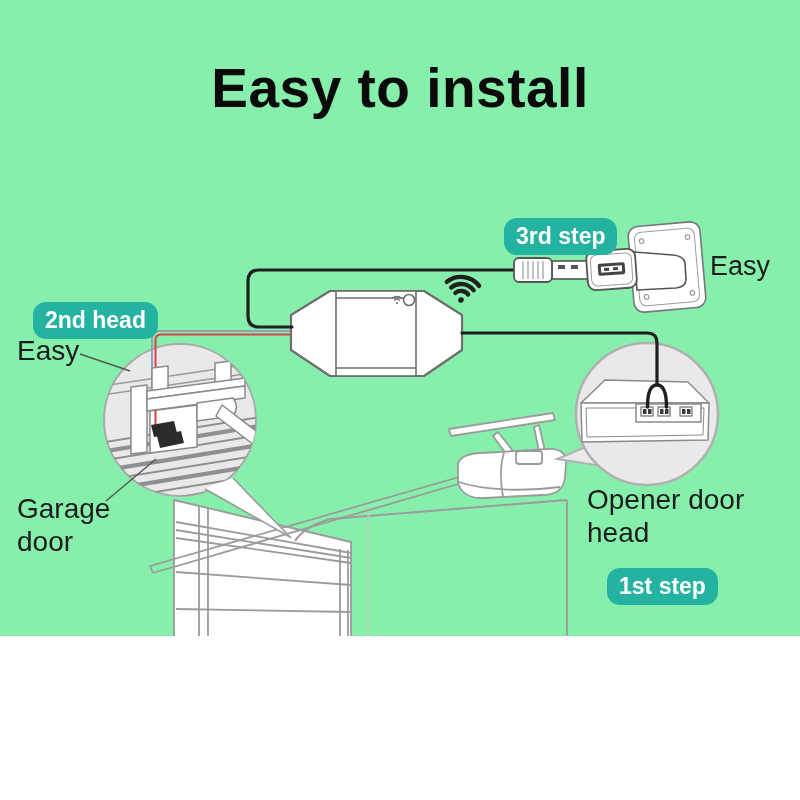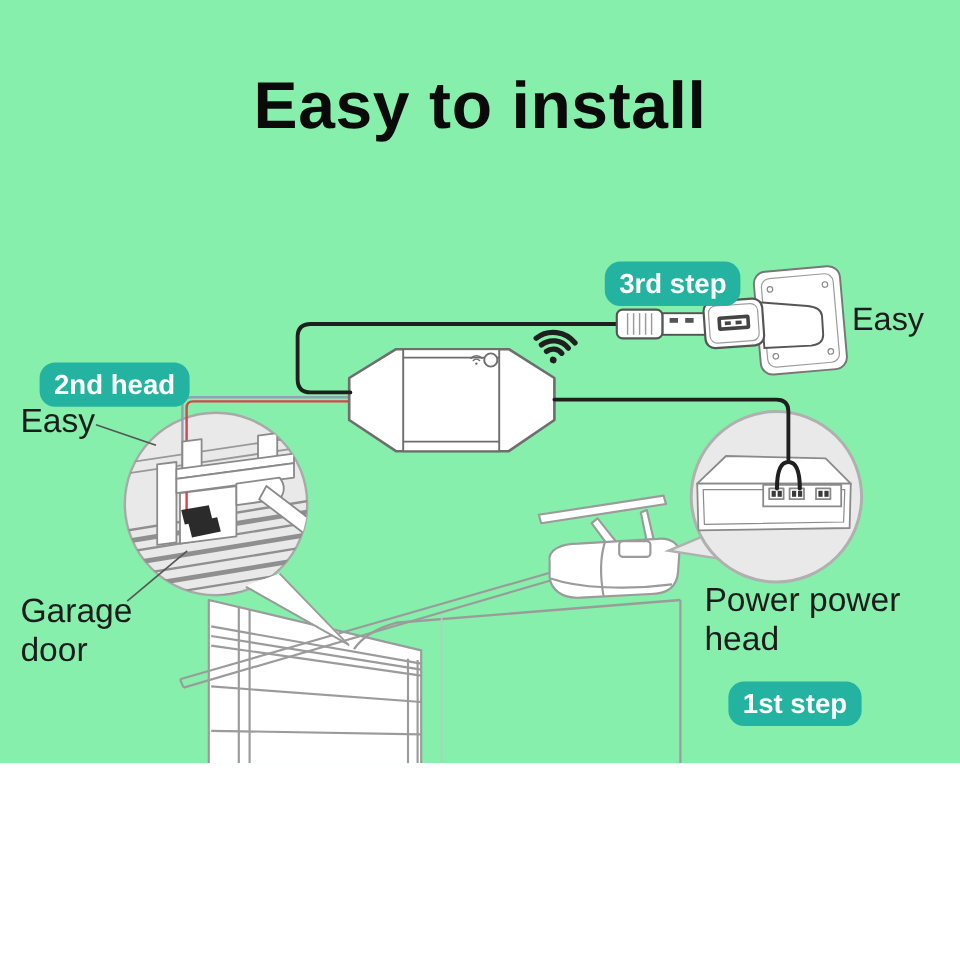--- a/index.html
+++ b/index.html
@@ -229,14 +229,14 @@
 
   <div class="title">Easy to install</div>
 
   <div class="badge badge-3rd">3rd step</div>
   <div class="badge badge-2nd">2nd head</div>
   <div class="badge badge-1st">1st step</div>
 
   <div class="lbl lbl-power">Easy</div>
   <div class="lbl lbl-wall">Easy</div>
   <div class="lbl lbl-garage">Garage door</div>
-  <div class="lbl lbl-opener">Power power head</div>
+  <div class="lbl lbl-opener">Opener door head</div>
 </div>
 
 </body></html>

